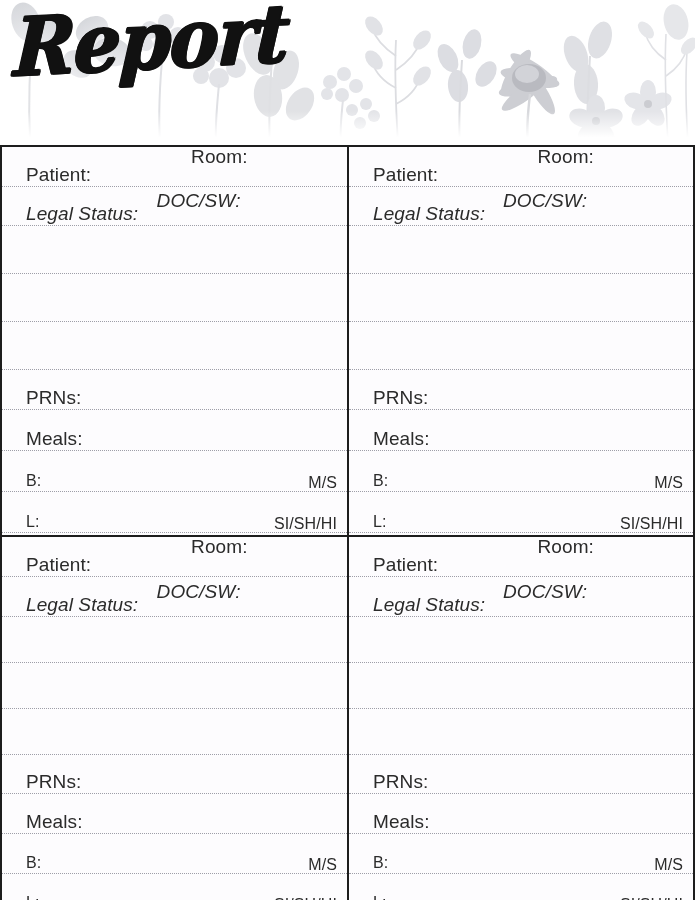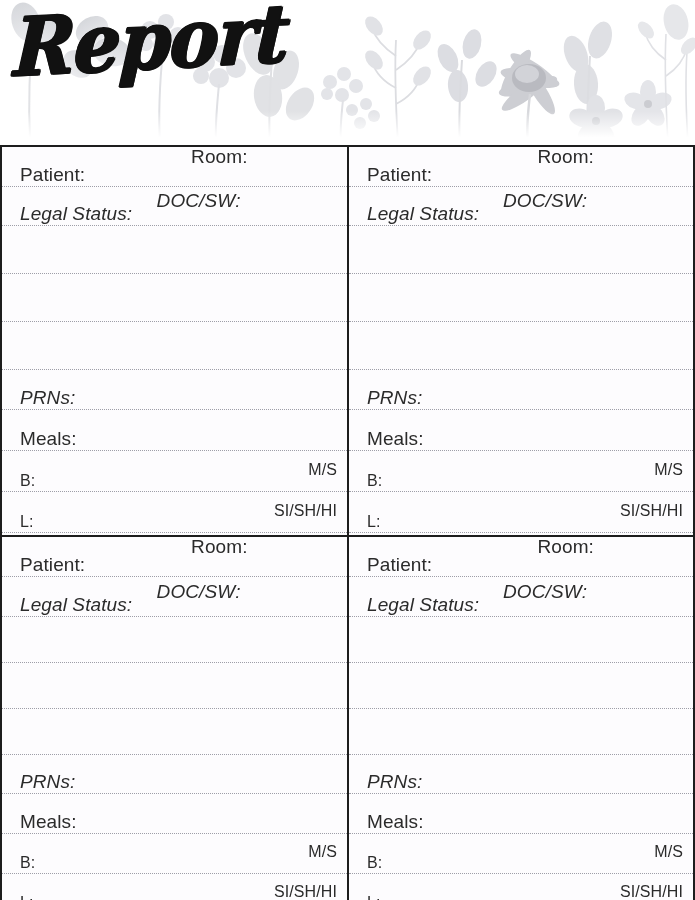--- a/index.html
+++ b/index.html
@@ -92,41 +92,41 @@
   .card.col-right { border-left-width: 1.5px; }
   .card.row-top   { border-bottom: 0; }
 
   .row {
     position: relative;
     box-sizing: border-box;
     flex: 0 0 auto;
     border-bottom: 1px dotted #9e9ea8;
     display: flex;
     align-items: flex-end;
-    padding: 0 6px 2px 18px;
+    padding: 0 6px 2px 24px;
   }
   .row:last-child { border-bottom: 1px dotted #9e9ea8; }
 
   .h-patient      { height: 40px; }
   .h-legal        { height: 39px; font-style: italic; }
   .h-blank        { height: 48px; }
-  .h-prns         { height: 40px; font-style: italic; }
+  .h-prns         { height: 40px; }
   .h-meals        { height: 41px; }
   .h-meal         { height: 41px; }
 
   
   .lbl {
     font-size: 19px;
     color: #2b2b2b;
     line-height: 1;
     white-space: nowrap;
     letter-spacing: 0.1px;
   }
   .lbl-sm { font-size: 16px; }
-  .slot-right  { position: absolute; right: 10px; bottom: 13px; }
+  .slot-right  { position: absolute; right: 10px; bottom: 0; }
   .slot-room   { position: absolute; left: 63%; transform: translateX(-50%); bottom: 20px; }
   .slot-doc    { position: absolute; left: 57%; transform: translateX(-50%); bottom: 15px; }
 
   
   .card.row-bottom .h-patient { height: 40px; }
   .card.row-bottom .h-legal   { height: 40px; }
   .card.row-bottom .h-blank   { height: 46px; }
   .card.row-bottom .h-prns    { height: 39px; }
   .card.row-bottom .h-meals   { height: 40px; }
   .card.row-bottom .h-meal    { height: 40px; }

